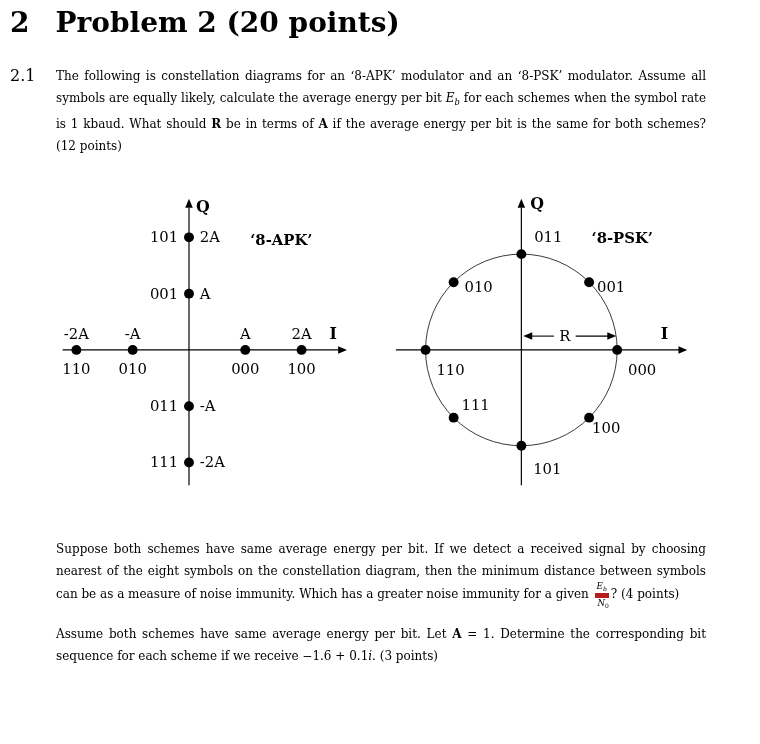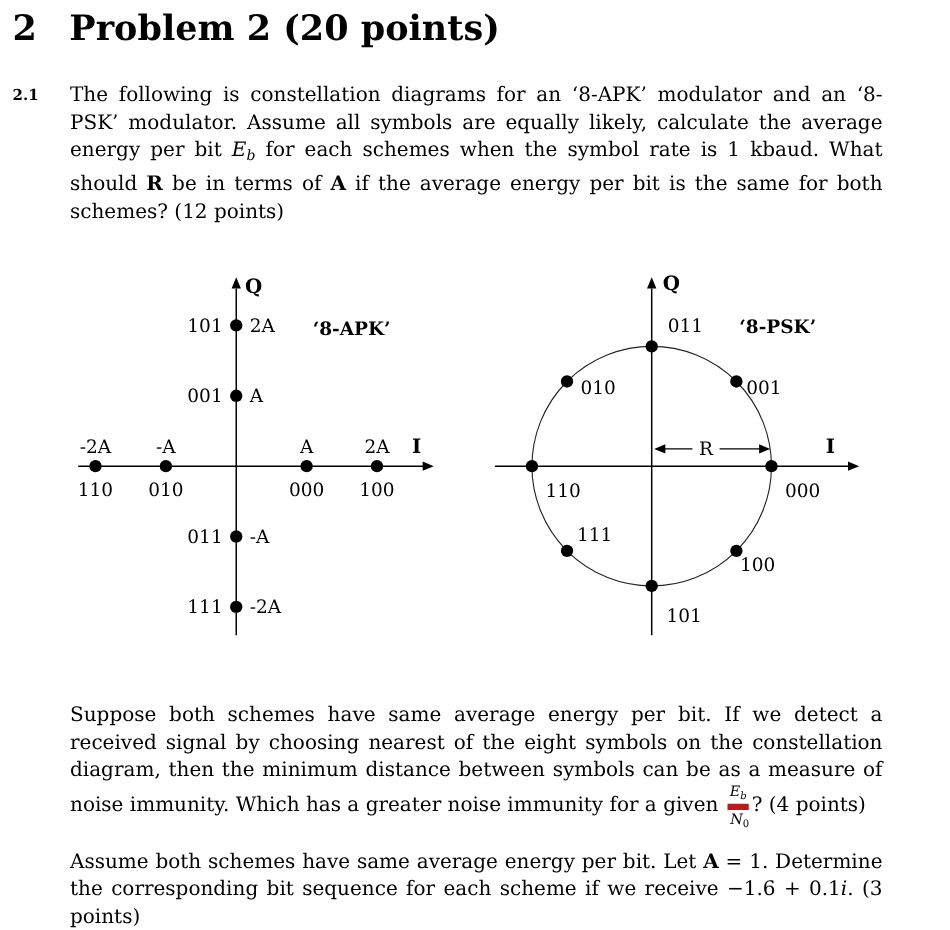--- a/index.html
+++ b/index.html
@@ -4,23 +4,23 @@
 <style>
   html,body{margin:0;padding:0;background:#ffffff;}
   body{
     width:760px;height:744px;overflow:hidden;color:#000;
     font-family:"DejaVu Serif","Liberation Serif",serif;
   }
   .page{padding:6px 0 0 10px;}
   h1.heading{font-size:28px;font-weight:bold;margin:0;}
   .hnum{margin-right:26px;}
   .section{display:flex;margin-top:26px;}
-  .sec-num{flex:0 0 46px;font-weight:bold;font-size:12px;line-height:22px;}
+  .sec-num{flex:0 0 46px;font-weight:normal;font-size:16px;line-height:22px;}
   .sec-body{width:650px;}
-  p.body-text{font-size:16px;line-height:22px;text-align:justify;margin:0;}
+  p.body-text{font-size:12px;line-height:22px;text-align:justify;margin:0;}
   p.p3{margin-top:14px;}
   .it{font-style:italic;}
   .b{font-weight:bold;}
   .sub{font-size:0.7em;vertical-align:-0.3em;}
   .frac{display:inline-block;vertical-align:-0.65em;text-align:center;line-height:1.05;margin:0 2px;}
   .frac .num{display:block;font-size:0.72em;padding:0 2px 1px;border-bottom:5px solid #b91c1c;}
   .frac .den{display:block;font-size:0.72em;padding-top:1px;text-align:right;}
   .diagrams{display:flex;gap:36px;margin:35px 0 41px -28px;align-items:flex-start;}
   svg text{font-family:"DejaVu Serif","Liberation Serif",serif;fill:#000;}
 </style>

